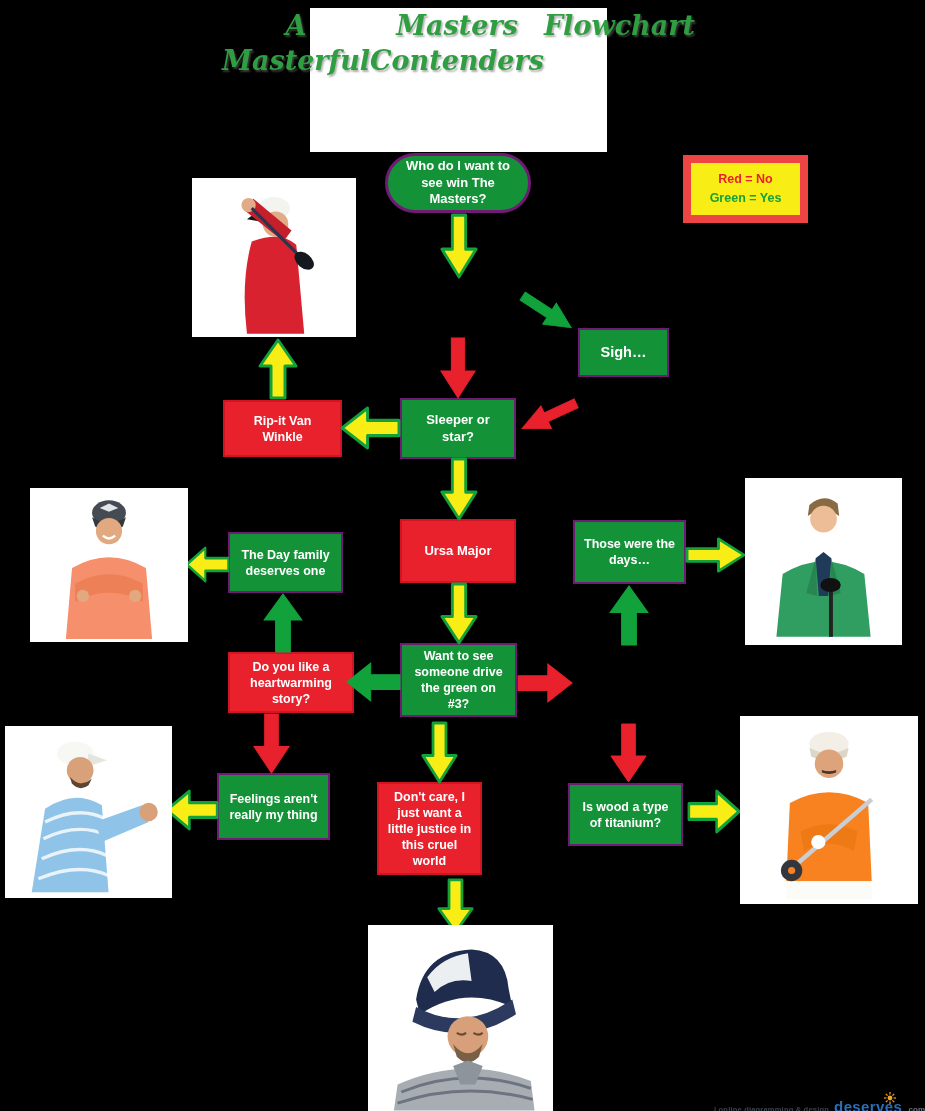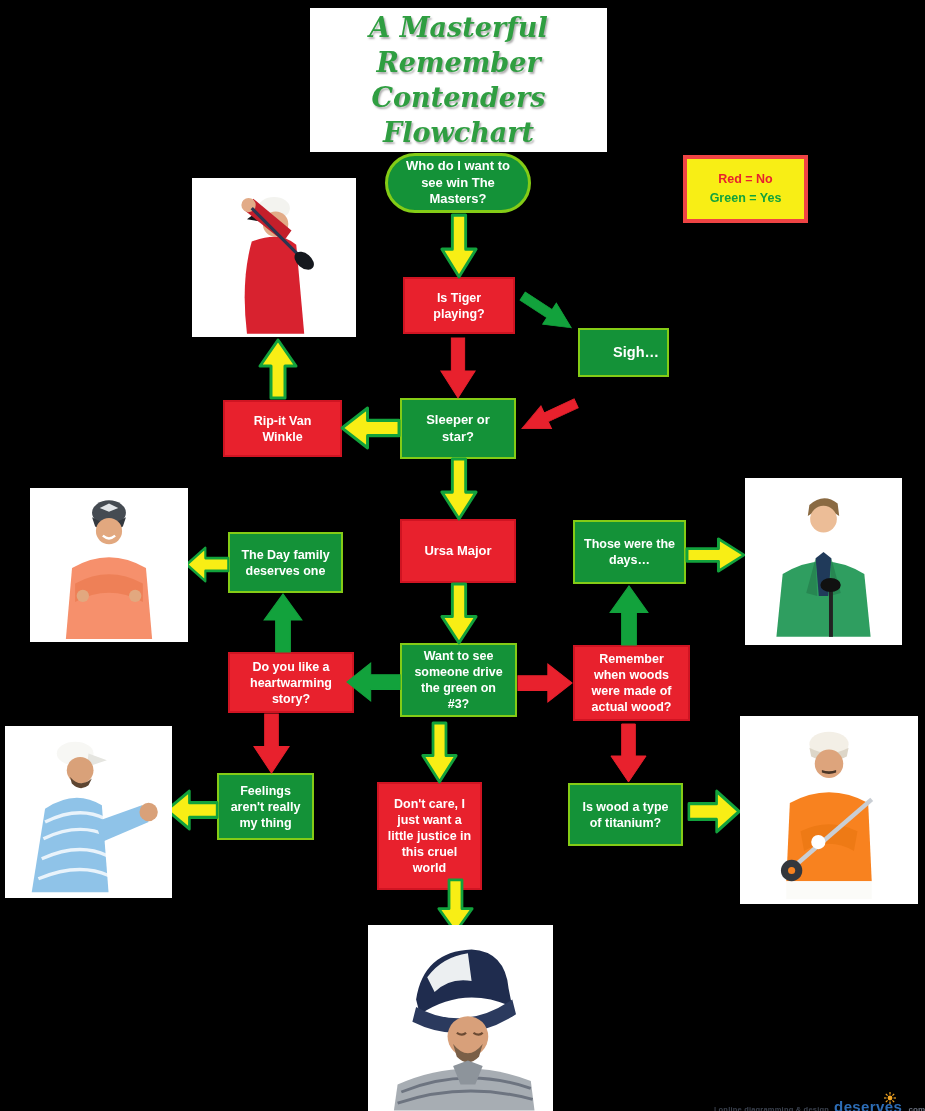--- a/index.html
+++ b/index.html
@@ -1,33 +1,33 @@
 <!DOCTYPE html>
 <html><head>
 <meta charset="utf-8">
 <style>
   html,body { margin:0; padding:0; background:#000; }
   .stage { position:relative; width:925px; height:1111px; background:#000; overflow:hidden;
            font-family:"Liberation Sans",sans-serif; }
 
   .title-box { position:absolute; left:310px; top:8px; width:297px; height:144px; background:#ffffff;
-               display:flex; flex-direction:column; justify-content:center; text-align:center;
+               display:flex; justify-content:center; text-align:center;
                font-family:"DejaVu Serif",serif; font-style:italic; font-weight:bold;
                color:#2f9e41; font-size:27px; line-height:1.3;
                text-shadow:1.5px 1.5px 2px rgba(110,110,110,.55); }
 
   .node { position:absolute; display:flex; align-items:center; justify-content:center; text-align:center;
           color:#fff; font-weight:bold; font-size:12.5px; line-height:1.28; box-sizing:border-box; padding:20px 8px; }
   .node.red   { background:#e8212d; border:2px solid #d01422; }
-  .node.green { background:#149238; border:2px solid #84cc16;justify-content:flex-end; }
+  .node.green { background:#149238; border:2px solid #701a75; }
   .node.start { border-radius:30px; font-size:13px; padding:2px 12px; border-width:3px; }
   .node.big   { font-size:14.5px; }
 
   .legend { position:absolute; left:683px; top:155px; width:125px; height:68px; background:#f8ee15;
-            border:4px solid #ef4444; box-sizing:border-box; display:flex; flex-direction:column;
+            border:8px solid #ef4444; box-sizing:border-box; display:flex; flex-direction:column;
             align-items:center; justify-content:center; font-weight:bold; font-size:12.5px; line-height:1.55; }
   .legend .red-line   { color:#e8212d; }
   .legend .green-line { color:#12a23c; }
 
   .photo { position:absolute; background:#ffffff; }
   .photo svg { width:100%; height:100%; display:block; }
 
   .arrow { position:absolute; }
   .arrow svg { width:100%; height:100%; display:block; overflow:visible; }
   .arrow.yellow polygon { fill:#f8ee15; stroke:#12a23c; stroke-width:3; stroke-linejoin:round; }
@@ -40,36 +40,33 @@
   .wm-sun { position:absolute; top:-6px; right:6px; width:12px; height:12px; }
   .wm-tld { color:#6b7280; font-size:8px; font-weight:bold; }
 </style>
 </head>
 <body>
 
 <div class="stage">
 
   <div class="title-box">
     <div>A Masterful</div>
-    <div>Remember Contenders</div>
+    <div>Masters Contenders</div>
     <div>Flowchart</div>
   </div>
 
   <div class="legend">
     <div class="red-line">Red = No</div>
     <div class="green-line">Green = Yes</div>
   </div>
 
   <div class="node green start" style="left:385px;top:153px;width:146px;height:60px">
       <span>Who do I want to see win The Masters?</span>
     </div>
 
-  <div class="node red" style="left:403px;top:277px;width:112px;height:57px;padding:2px 14px">
-      <span>Is Tiger playing?</span>
-    </div>
 
   <div class="node green big" style="left:578px;top:328px;width:91px;height:49px">
       <span>Sigh…</span>
     </div>
 
   <div class="node red" style="left:223px;top:400px;width:119px;height:57px">
       <span>Rip-it Van Winkle</span>
     </div>
 
   <div class="node green" style="left:400px;top:398px;width:116px;height:61px;font-size:13px;padding:2px 20px">
@@ -89,29 +86,26 @@
     </div>
 
   <div class="node red" style="left:228px;top:652px;width:126px;height:61px">
       <span>Do you like  a heartwarming story?</span>
     </div>
 
   <div class="node green" style="left:400px;top:643px;width:117px;height:74px">
       <span>Want to see someone drive the green on #3?</span>
     </div>
 
-  <div class="node red" style="left:573px;top:645px;width:117px;height:76px">
-      <span>Remember when woods were made of actual wood?</span>
-    </div>
-
-  <div class="node green" style="left:217px;top:773px;width:97px;height:67px">
+
+  <div class="node green" style="left:217px;top:773px;width:113px;height:67px">
       <span>Feelings aren't really my thing</span>
     </div>
 
-  <div class="node red" style="left:377px;top:782px;width:105px;height:108px;padding:2px 6px">
+  <div class="node red" style="left:377px;top:782px;width:105px;height:93px;padding:2px 6px">
       <span>Don't care, I just want a little justice in this cruel world</span>
     </div>
 
   <div class="node green" style="left:568px;top:783px;width:115px;height:63px">
       <span>Is wood a type of titanium?</span>
     </div>
 
   <div class="arrow yellow" style="left:440px;top:214px;width:38px;height:64px">
     <svg viewBox="0 0 40 60" preserveAspectRatio="none">
         <polygon points="13,1 27,1 27,33 38,33 20,59 2,33 13,33"></polygon>

